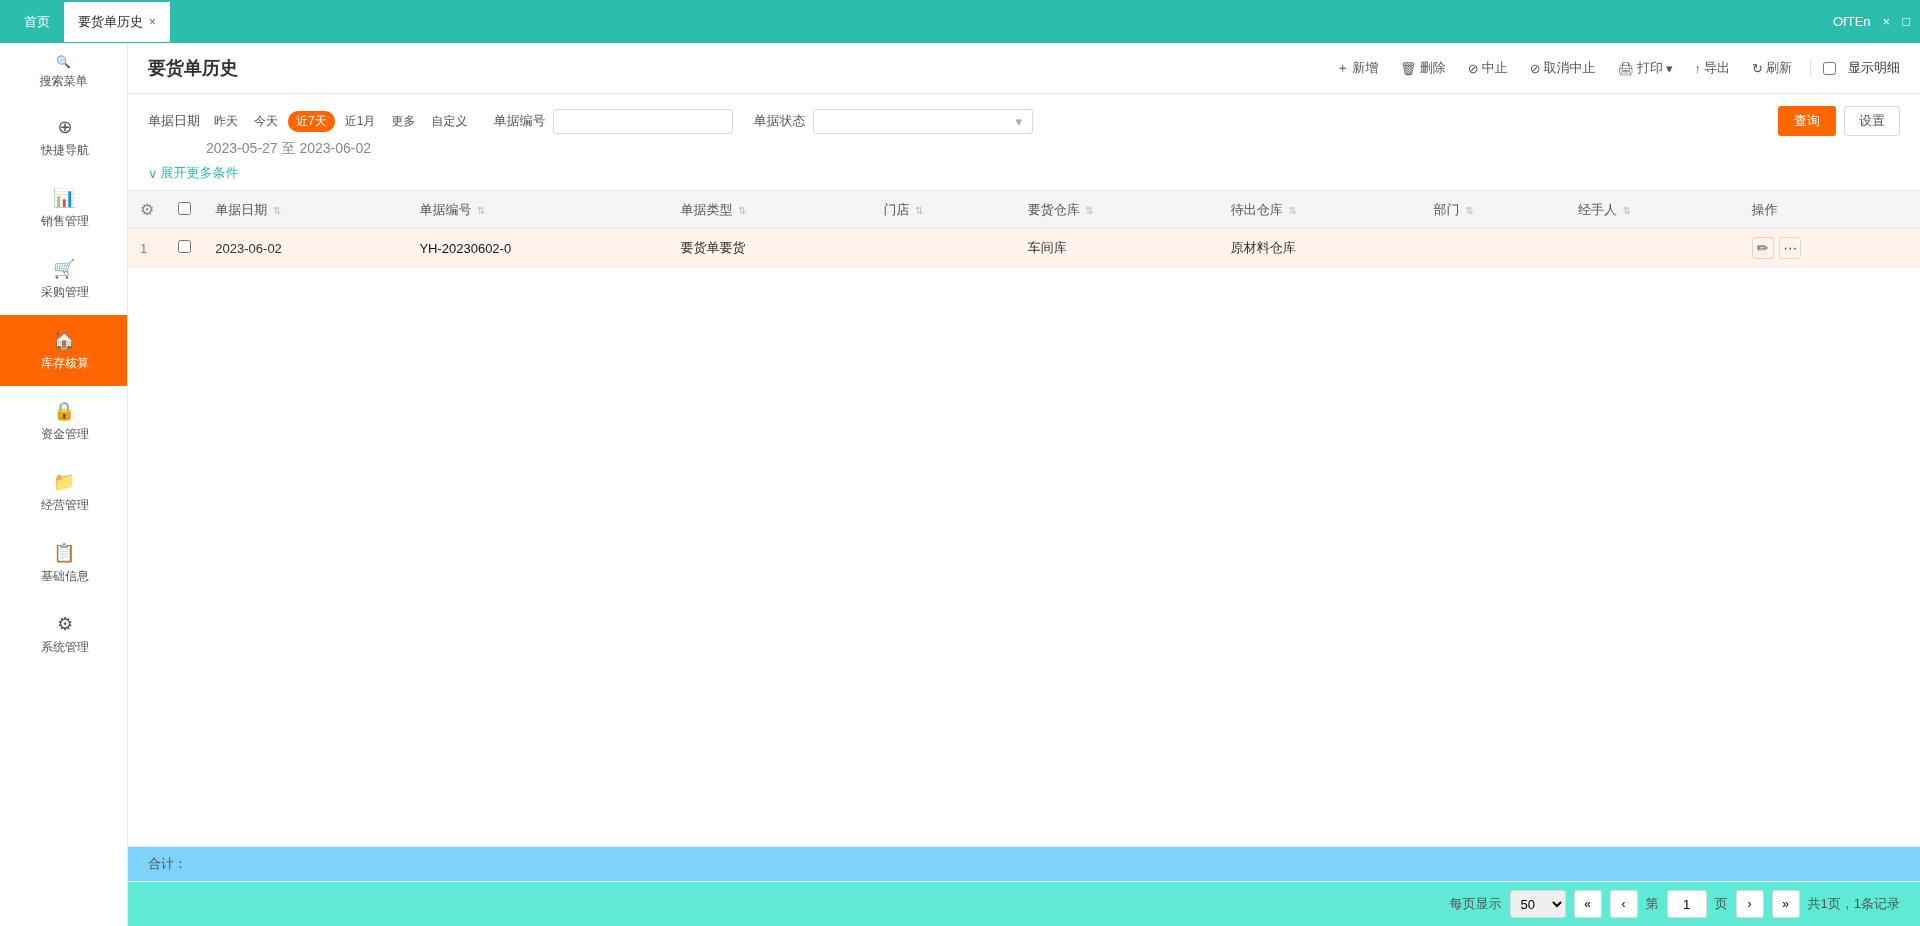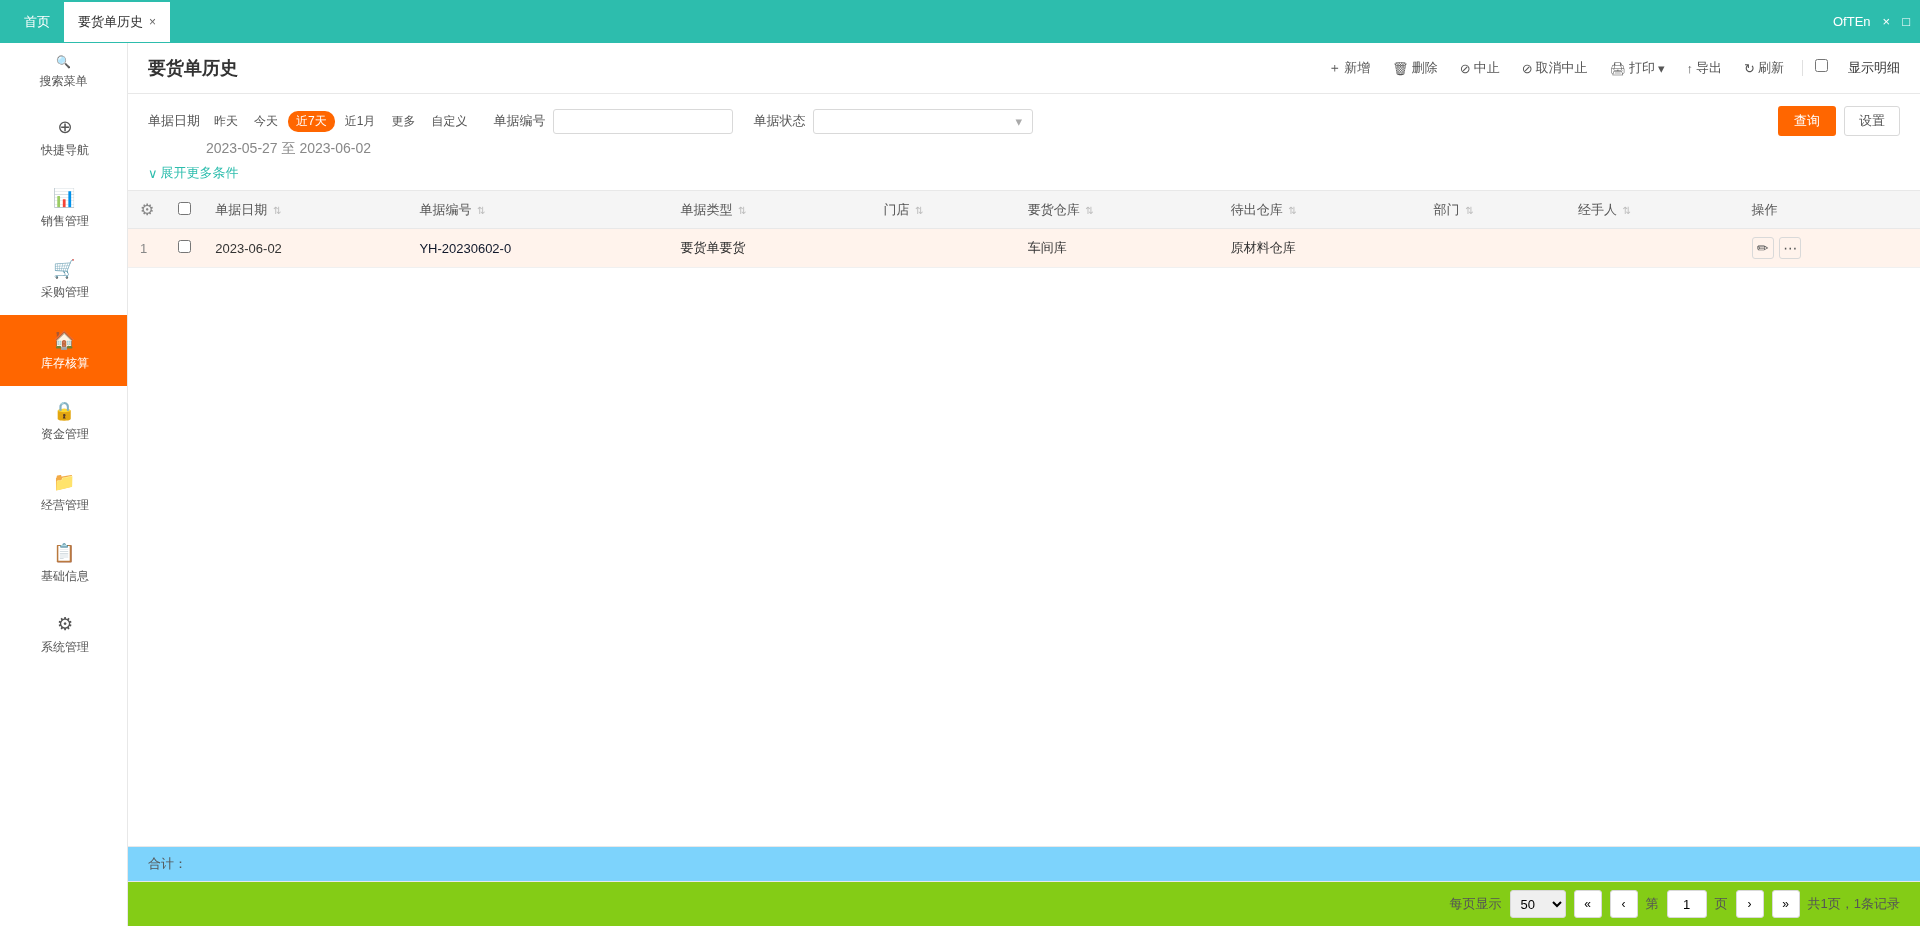--- a/index.html
+++ b/index.html
@@ -58,21 +58,21 @@
     tr.row-highlight td { background: #fff3ec; }
     .row-num { color: #888; }
     .link-text { color: #0f172a; cursor: pointer; text-decoration: none; }
     .ops-btn { display: inline-flex; align-items: center; justify-content: center; width: 22px; height: 22px; border: 1px solid #d9d9d9; border-radius: 3px; cursor: pointer; font-size: 14px; color: #555; margin-right: 2px; }
 
     
     .footer-bar { background: #7dd3fc; border-top: 1px solid #e8e8e8; padding: 8px 20px; display: flex; align-items: center; flex-shrink: 0; font-size: 13px; color: #555; }
     .footer-total { display: flex; align-items: center; gap: 6px; }
 
     
-    .pagination { background: #84cc16; border-top: 1px solid #e8e8e8; padding: 8px 20px; display: flex; align-items: center; justify-content: flex-end; gap: 8px; flex-shrink: 0; font-size: 13px; color: #555; }
+    .pagination { background: #5eead4; border-top: 1px solid #e8e8e8; padding: 8px 20px; display: flex; align-items: center; justify-content: flex-end; gap: 8px; flex-shrink: 0; font-size: 13px; color: #555; }
     .page-btn { border: 1px solid #d9d9d9; background: white; width: 28px; height: 28px; display: flex; align-items: center; justify-content: center; cursor: pointer; border-radius: 3px; font-size: 12px; }
     .page-input { border: 1px solid #d9d9d9; border-radius: 3px; width: 40px; height: 28px; text-align: center; font-size: 13px; outline: none; }
     .page-size-select { border: 1px solid #d9d9d9; border-radius: 3px; height: 28px; padding: 0 6px; font-size: 13px; outline: none; cursor: pointer; }
 
     .checkbox-cell { width: 30px; }
     input[type="checkbox"] { cursor: pointer; }
 
     .settings-icon-col { width: 36px; }
     .gear-icon { font-size: 16px; color: #888; cursor: pointer; }
   </style>
@@ -161,21 +161,21 @@
         </div>
         <div class="btn-action">
           <span>↑</span>
           <span>导出</span>
         </div>
         <div class="btn-action">
           <span>↻</span>
           <span>刷新</span>
         </div>
         <div class="divider-v"></div>
-        <label style="display:flex;align-items:flex-start;gap:20px;cursor:pointer;">
+        <label style="display:flex;align-items:center;gap:12px;cursor:pointer;">
           <input type="checkbox" style="">
           <span>显示明细</span>
         </label>
       </div>
     </div>
 
     <div class="filter-area">
       <div class="filter-row">
 
         <div class="filter-group">

